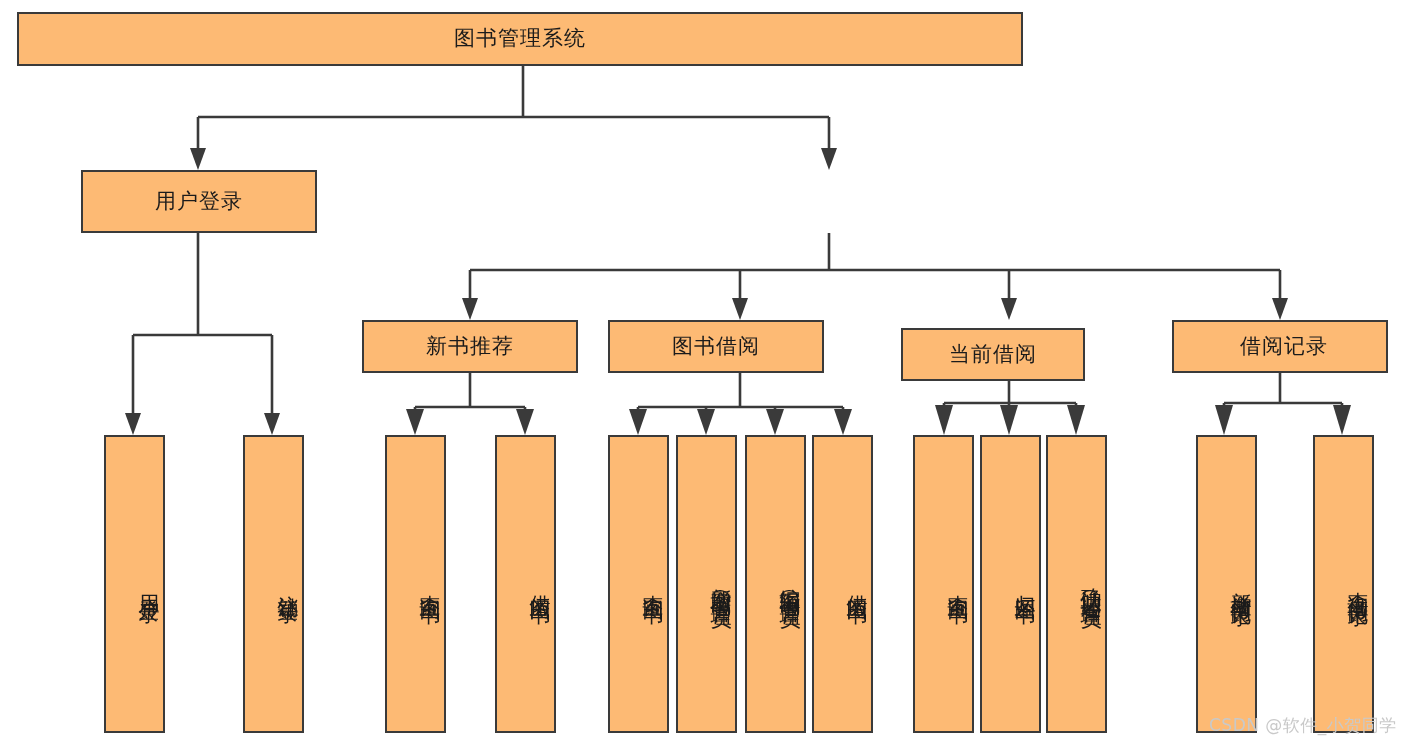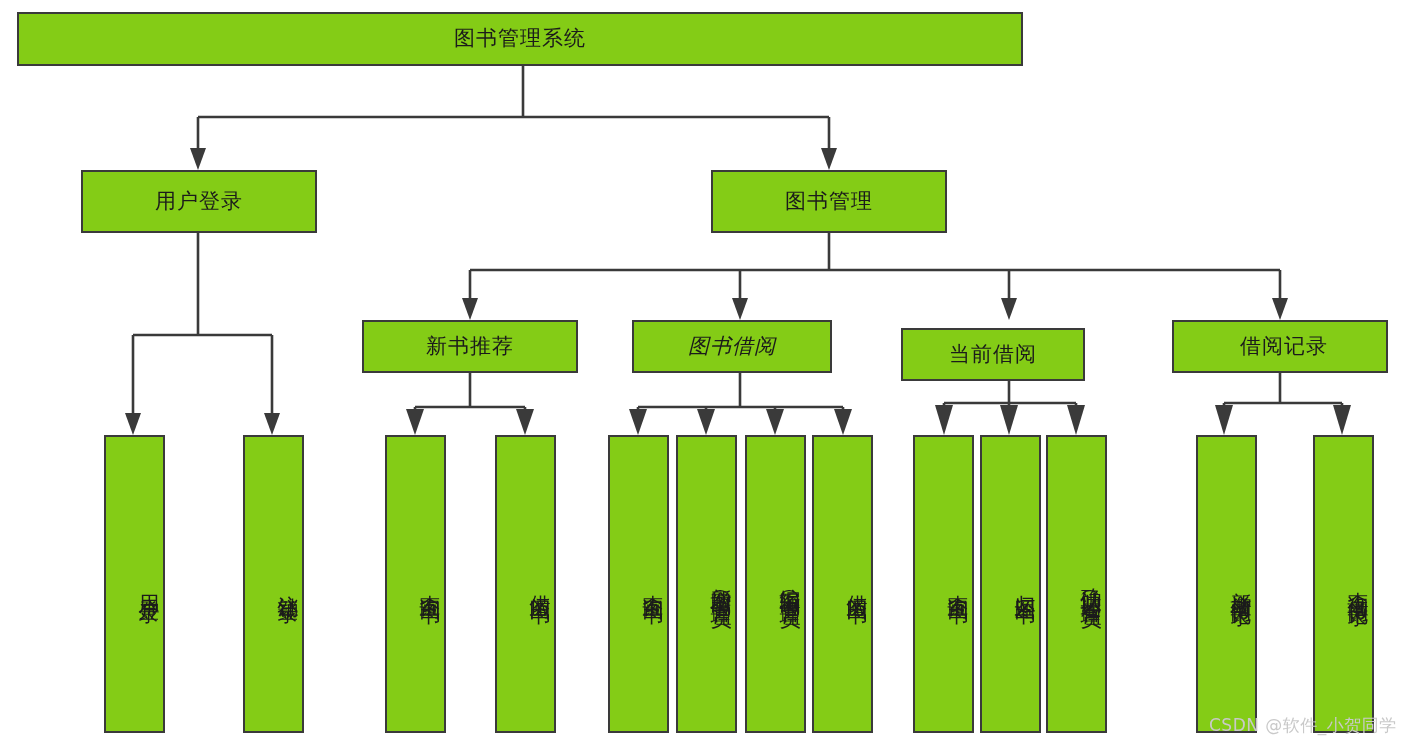--- a/index.html
+++ b/index.html
@@ -3,21 +3,21 @@
 <meta charset="utf-8">
 <style>
   html,body{margin:0;padding:0;background:#ffffff;}
   body{
     font-family:"DejaVu Sans","Liberation Sans",sans-serif;
     width:1405px;height:747px;overflow:hidden;position:relative;
   }
   #diagram{position:absolute;left:0;top:0;width:1405px;height:747px;}
   .node{
     position:absolute;
-    background:#84cc16;
+    background:#fdba74;
     border:2px solid #3a3a3a;
     box-sizing:border-box;
     display:flex;align-items:center;justify-content:center;
     color:#1b1b1b;
   }
   .node.h{font-size:21px;line-height:1.2;letter-spacing:1px;}
   .node.leaf{
     writing-mode:vertical-rl;
     text-orientation:upright;
     font-size:21px;
@@ -109,28 +109,25 @@
     <polygon class="ar" points="1333,405 1351,405 1342,435"></polygon>
   </svg>
 
   <div class="node h" style="left:17px;top:12px;width:1006px;height:54px;">
     <span>图书管理系统</span>
   </div>
 
   <div class="node h" style="left:81px;top:170px;width:236px;height:63px;">
     <span>用户登录</span>
   </div>
-  <div class="node h" style="left:711px;top:170px;width:236px;height:63px;">
-    <span>图书管理</span>
-  </div>
 
   <div class="node h" style="left:362px;top:320px;width:216px;height:53px;justify-content:center;">
     <span>新书推荐</span>
   </div>
-  <div class="node h" style="left:632px;top:320px;width:200px;height:53px;font-style:italic;">
+  <div class="node h" style="left:608px;top:320px;width:216px;height:53px;">
     <span>图书借阅</span>
   </div>
   <div class="node h" style="left:901px;top:320px;width:184px;height:53px;margin-top:8px;">
     <span>当前借阅</span>
   </div>
   <div class="node h" style="left:1172px;top:320px;width:216px;height:53px;padding-left:8px;">
     <span>借阅记录</span>
   </div>
 
   <div class="node leaf" style="left:104px;top:435px;width:61px;height:298px;">

